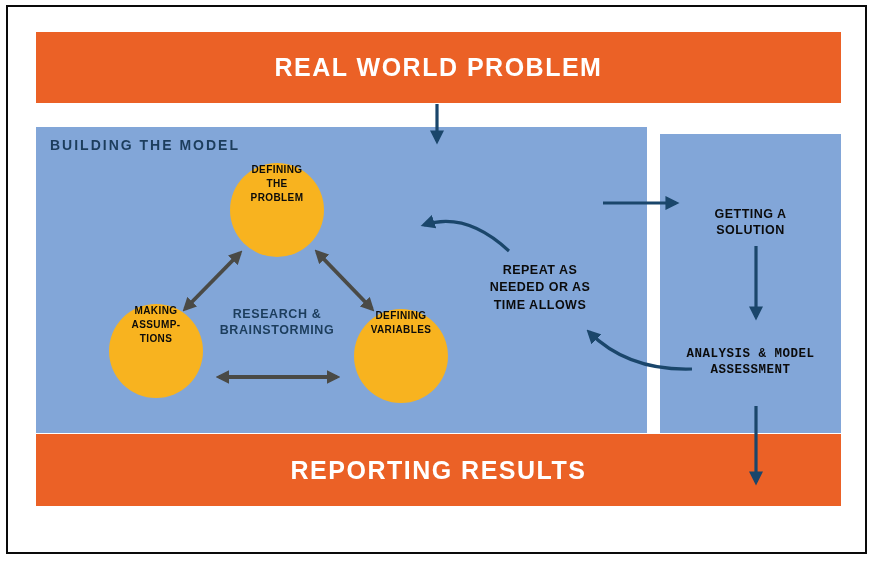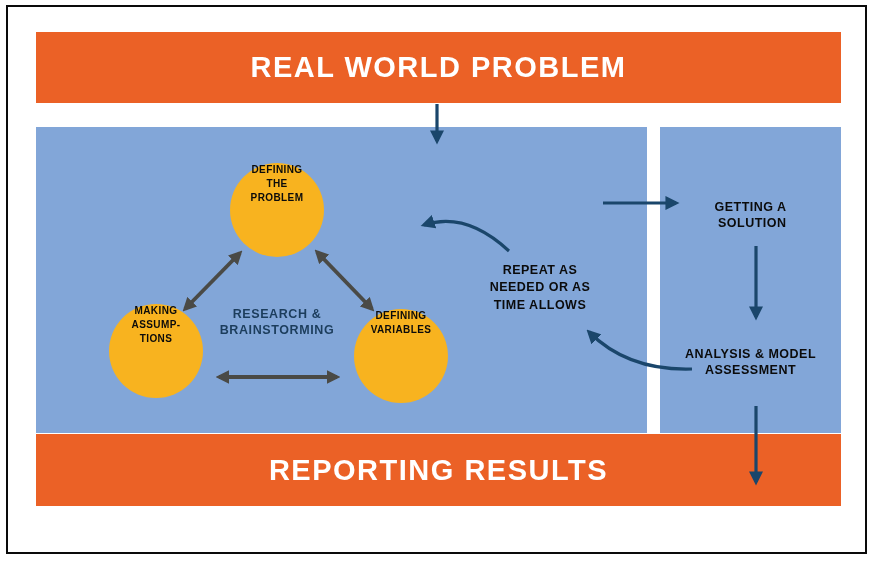--- a/index.html
+++ b/index.html
@@ -11,36 +11,36 @@
     overflow:hidden;
   }
   .frame{
     position:absolute;left:6px;top:5px;width:857px;height:545px;
     border:2px solid #0a0a0a;
   }
   .banner{
     position:absolute;left:36px;width:805px;
     background:var(--orange,#EB6126);
     display:flex;align-items:center;justify-content:center;
-    color:#ffffff;font-weight:bold;font-size:29px;letter-spacing:1.5px;
+    color:#ffffff;font-weight:bold;font-size:25px;letter-spacing:1.5px;
   }
   .banner.top{top:32px;height:71px;}
   .banner.bottom{top:434px;height:72px;}
   .bluebox{
     position:absolute;background:var(--blue,#82A6D8);
   }
   .model-box{left:36px;top:127px;width:611px;height:306px;}
   .side-box{
     left:660px;width:181px;
     display:flex;align-items:center;justify-content:center;
     text-align:center;color:#0b0b0b;font-weight:bold;font-size:12.5px;
     letter-spacing:0.5px;line-height:1.3;white-space:pre-line;
   }
-  .side-box.solution{top:127px;height:176px;text-align:right;}
-  .side-box.analysis{top:291px;height:142px;}
+  .side-box.solution{top:134px;height:176px;}
+  .side-box.analysis{top:291px;height:142px;font-family:Liberation Mono, monospace;}
   .model-label{
     position:absolute;left:50px;top:137px;
     color:var(--navy_text,#1C3D5C);font-weight:bold;font-size:14px;letter-spacing:2px;
   }
   .circle{
     position:absolute;width:94px;height:94px;border-radius:50%;
     background:var(--yellow,#F8B31F);
     display:flex;align-items:flex-start;justify-content:center;
     text-align:center;color:#0b0b0b;font-weight:bold;font-size:10px;
     letter-spacing:0.4px;line-height:1.4;white-space:pre-line;
@@ -71,20 +71,21 @@
 
 <div class="page">
 
   <div class="frame"></div>
 
   <div class="banner top">
     <span>REAL WORLD PROBLEM</span>
   </div>
 
   <div class="bluebox model-box"></div>
+  <div class="model-label">BUILDING THE MODEL</div>
 
   <div class="circle problem">
     <span>DEFINING
 THE
 PROBLEM</span>
   </div>
   <div class="circle assumptions">
     <span>MAKING
 ASSUMP-
 TIONS</span>

